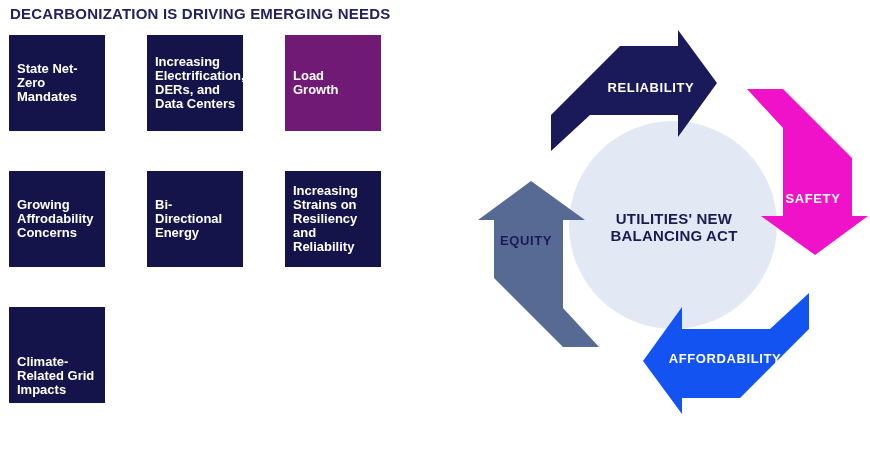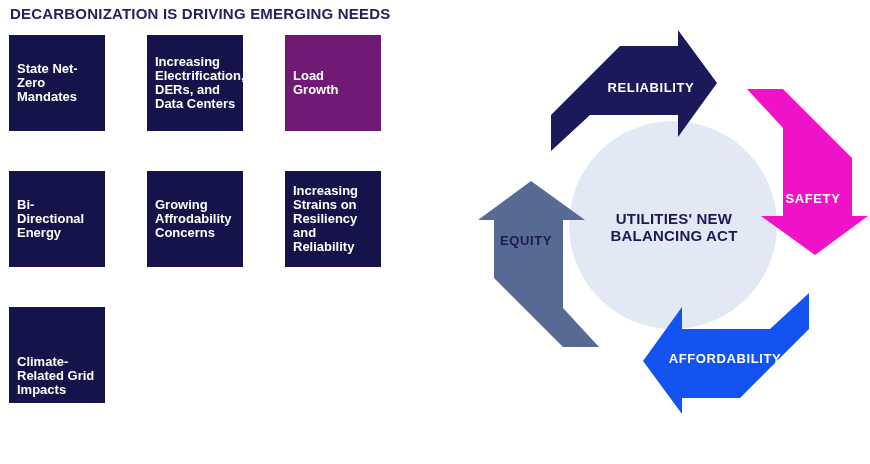--- a/index.html
+++ b/index.html
@@ -51,27 +51,27 @@
     <div class="box" style="background: rgb(20, 20, 74); color: rgb(255, 255, 255);">
         <span>Increasing
 Electrification,
 DERs, and
 Data Centers</span>
       </div>
     <div class="box" style="background: #701a75; color: rgb(255, 255, 255);">
         <span>Load Growth</span>
       </div>
     <div class="box" style="background: rgb(20, 20, 74); color: rgb(255, 255, 255);">
-        <span>Bi-Directional
-Energy</span>
-      </div>
-    <div class="box" style="background: rgb(20, 20, 74); color: rgb(255, 255, 255);">
         <span>Growing
 Affrodability
 Concerns</span>
+      </div>
+    <div class="box" style="background: rgb(20, 20, 74); color: rgb(255, 255, 255);">
+        <span>Bi-Directional
+Energy</span>
       </div>
     <div class="box" style="background: rgb(20, 20, 74); color: rgb(255, 255, 255);">
         <span>Increasing
 Strains on
 Resiliency and
 Reliability</span>
       </div>
     <div class="box" style="background: rgb(20, 20, 74); color: rgb(255, 255, 255); align-items: flex-end;">
         <span>Climate-
 Related Grid

